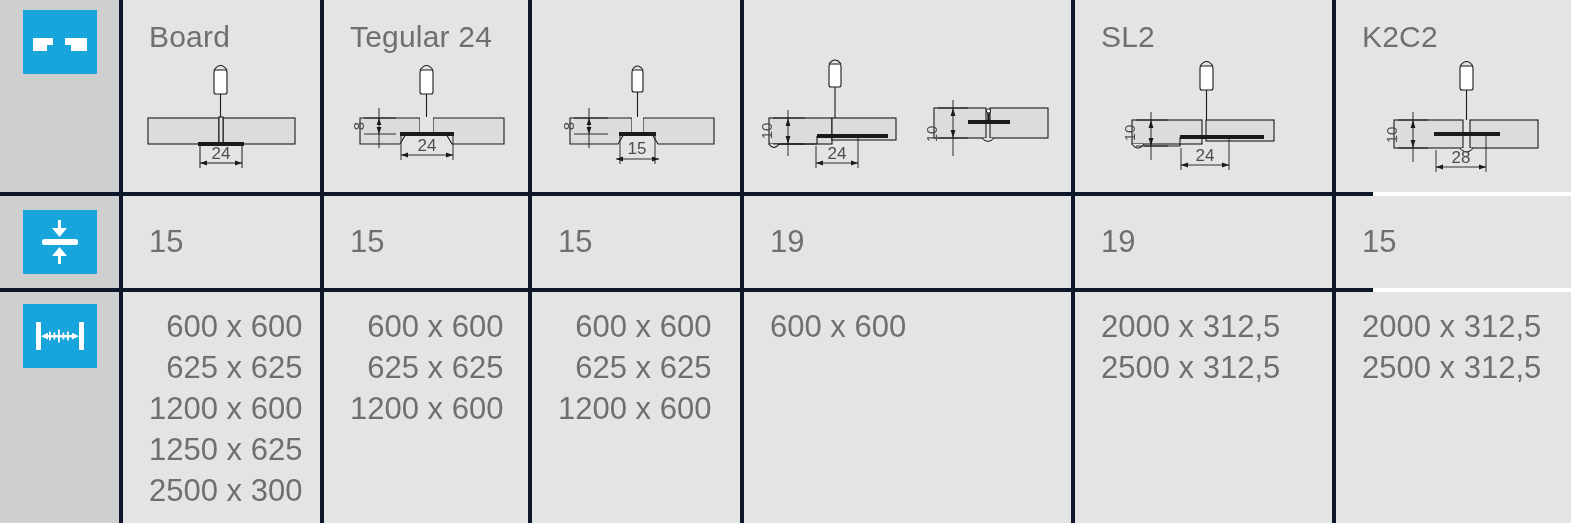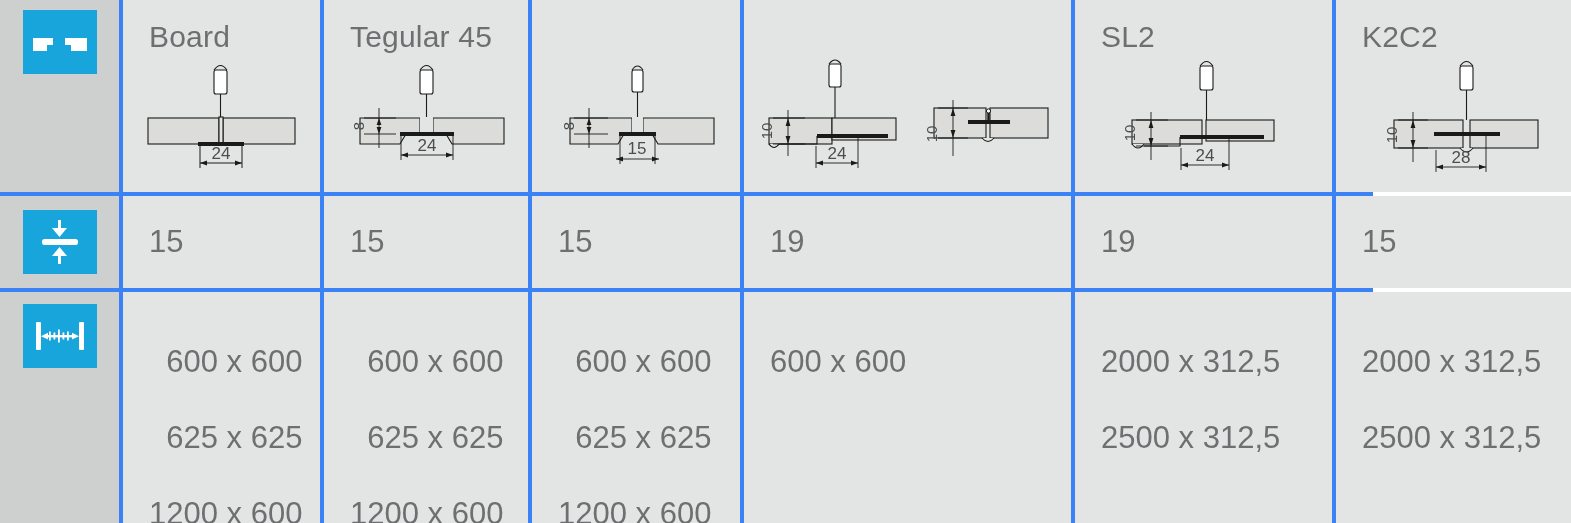--- a/index.html
+++ b/index.html
@@ -10,21 +10,21 @@
     overflow:hidden;
   }
   .table{
     position:relative;
     width:1373px;height:523px;
     display:grid;
     grid-template-columns:119px 197px 204px 208px 327px 257px 259px;
     grid-template-rows:192px 92px 239px;
     column-gap:4px;
     row-gap:4px;
-    background:#3b82f6;
+    background:#0f172a;
   }
   .cell{
     background:#e3e5e4;
     position:relative;
     overflow:hidden;
   }
   .cell.iconcol{
     background:#cdd0cf;
     display:flex;
     align-items:center;
@@ -69,21 +69,21 @@
     color:#6e6f71;
   }
   .sizes{
     position:absolute;
     left:26px;top:14px;
     font-size:31px;
     font-weight:300;
     color:#6e6f71;
     line-height:41px;
   }
-  .sizes .ln{white-space:nowrap;display:block;margin-top:35px;}
+  .sizes .ln{white-space:nowrap;display:block;}
   .sizes.rt{text-align:right;}
 </style>
 </head>
 <body>
 
 <div class="table">
 
   <div class="cell iconcol r1">
     <div class="ibox">
       <svg width="58" height="30" viewBox="0 0 58 30">
@@ -112,21 +112,21 @@
           <line x1="66" y1="107" x2="108" y2="107"></line>
         </g>
         <polygon points="66,107 73,104.6 73,109.4" fill="#1a1a1a"></polygon>
         <polygon points="108,107 101,104.6 101,109.4" fill="#1a1a1a"></polygon>
         <text x="87" y="103" font-family="'Liberation Sans',sans-serif" font-size="17" fill="#4d4d4d" text-anchor="middle">24</text>
       </svg>
     </div>
   </div>
 
   <div class="cell">
-    <div class="colhead">Tegular 45</div>
+    <div class="colhead">Tegular 24</div>
     <div class="diagwrap">
       <svg width="185" height="125" viewBox="0 0 185 125">
         <g fill="none" stroke="#1a1a1a" stroke-width="1.1">
           <rect x="86" y="14" width="13" height="24" rx="2" fill="#fff"></rect>
           <path d="M86 14 q6.5 -9 13 0"></path>
           <line x1="92.5" y1="38" x2="92.5" y2="62"></line>
         </g>
         <path d="M26 62 H86 V78 H72 L66 88 H26 Z" fill="#dcdcda" stroke="#1a1a1a" stroke-width="1.1"></path>
         <path d="M99 62 H170 V88 H118 L112 78 H99 Z" fill="#dcdcda" stroke="#1a1a1a" stroke-width="1.1"></path>
         <rect x="86" y="61" width="13" height="18" fill="#e3e5e4" stroke="none"></rect>

